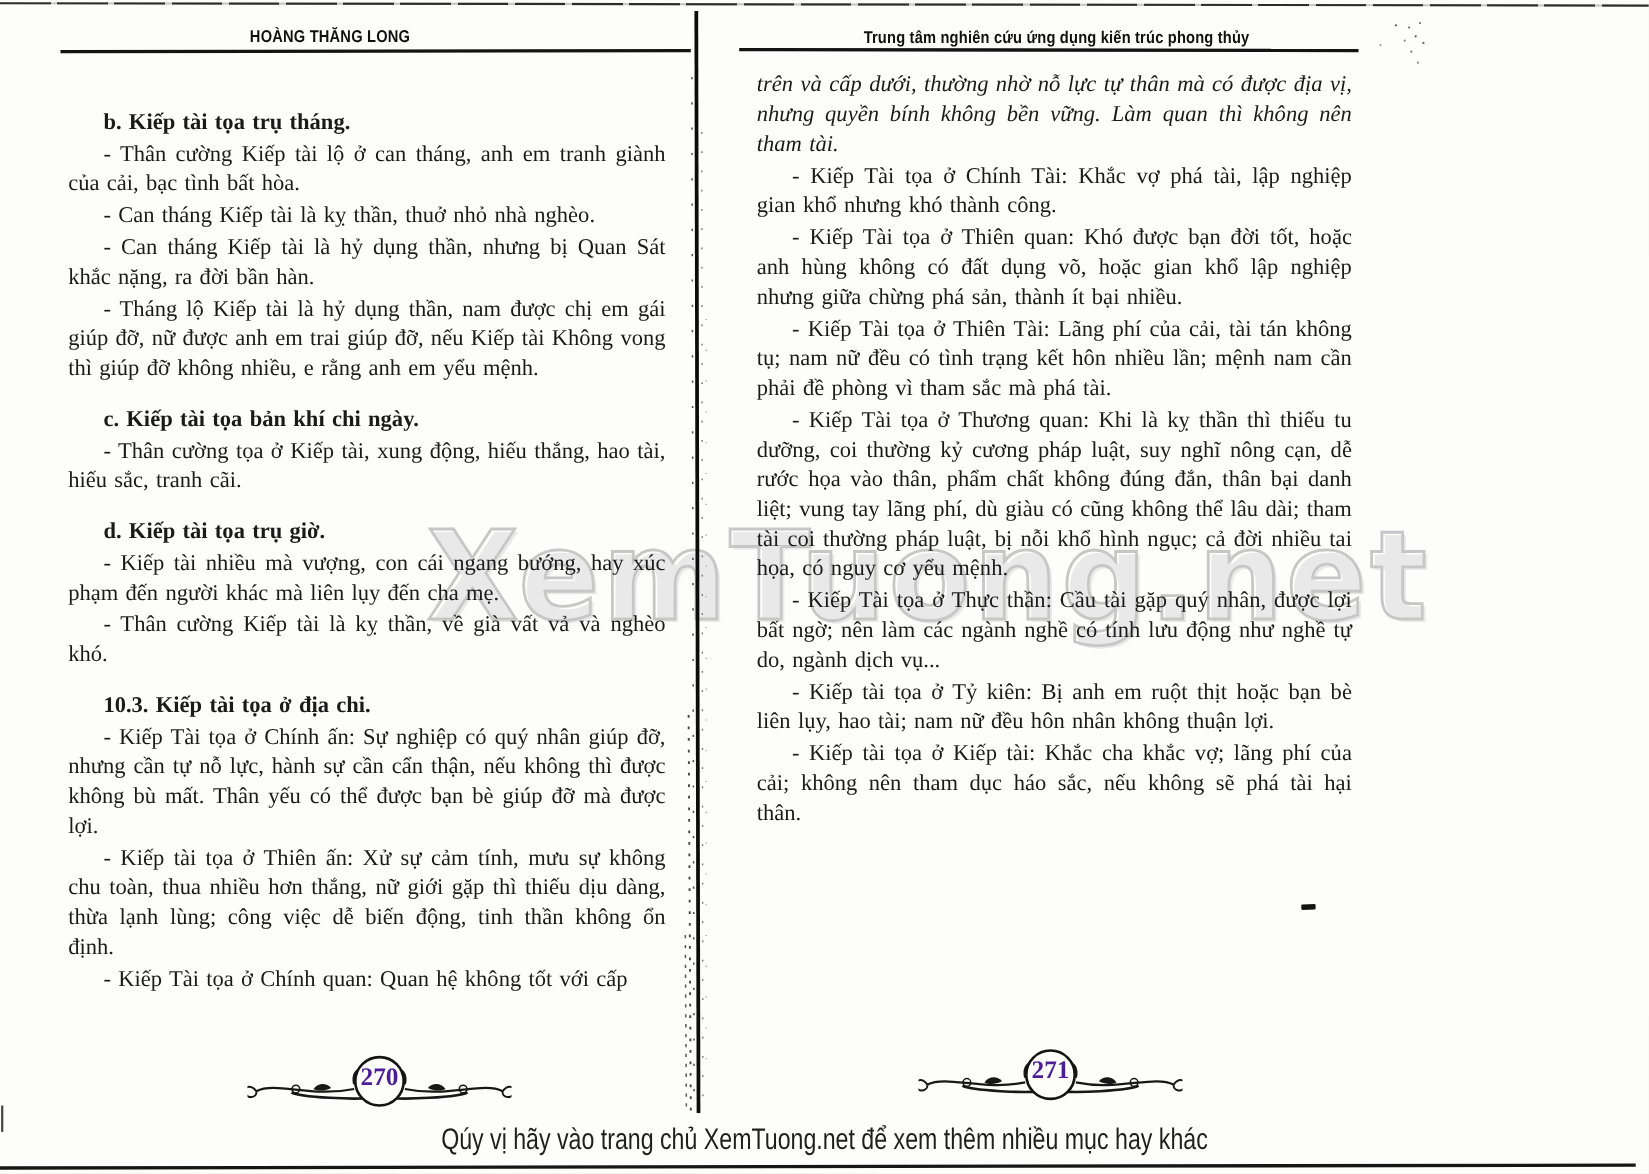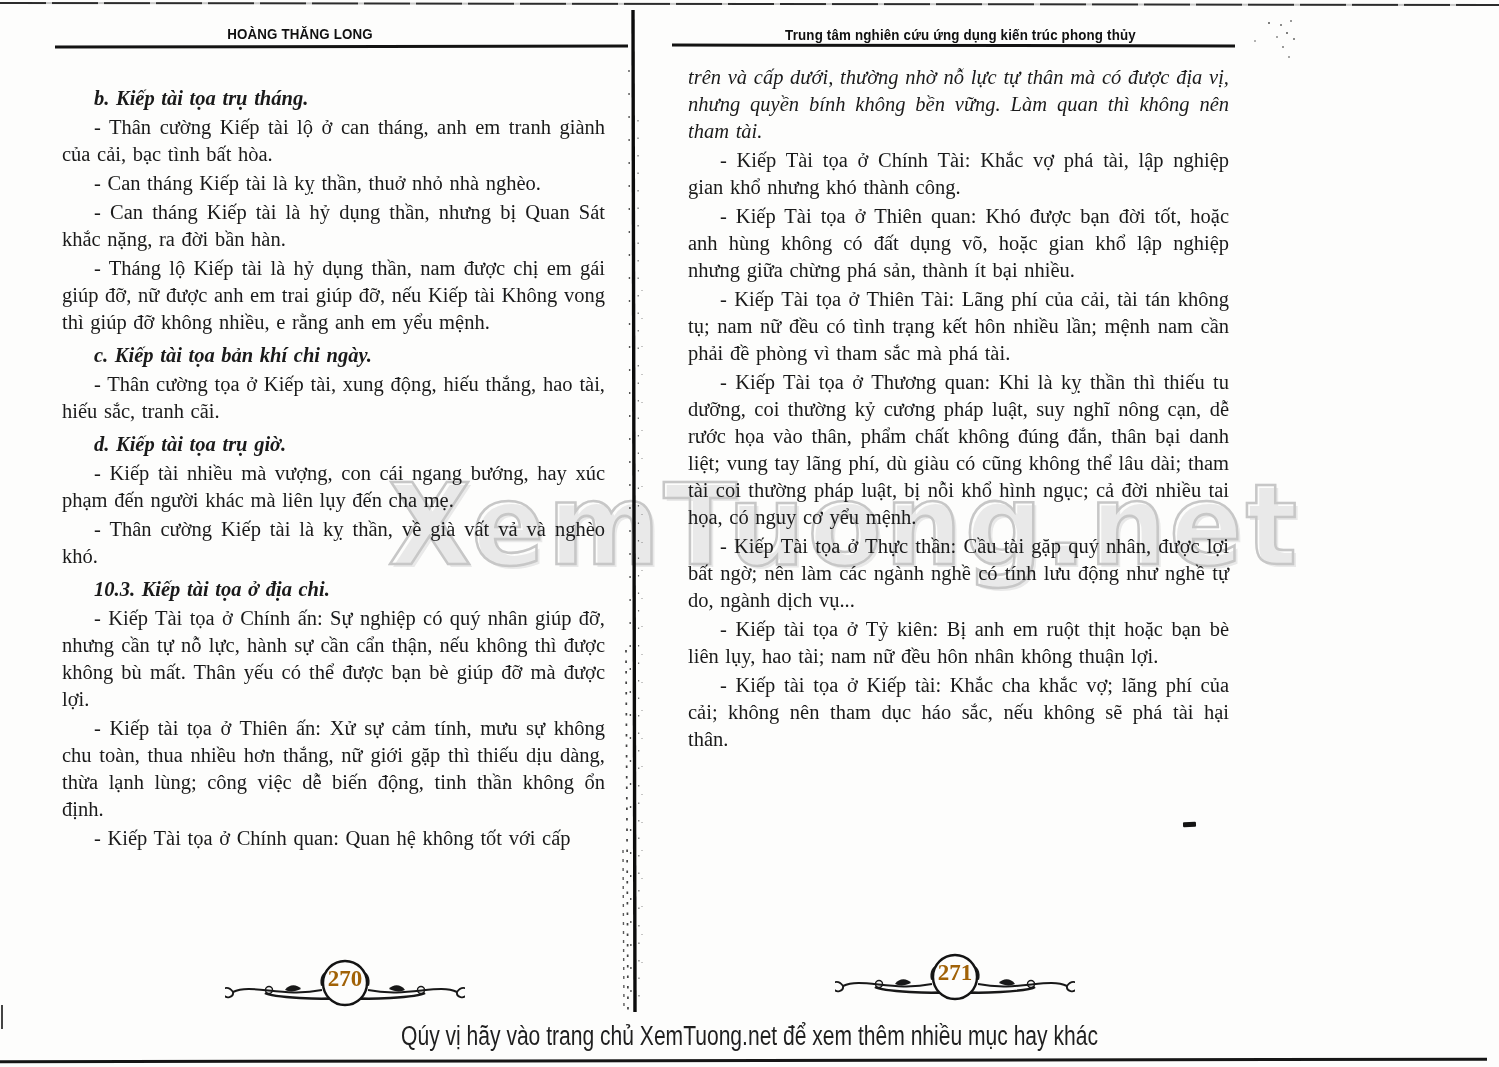--- a/index.html
+++ b/index.html
@@ -45,39 +45,39 @@
   
   .col{position:absolute;z-index:2;}
   .col-left{left:62px;top:79px;width:543px;}
   .col-right{left:688px;top:64px;width:541px;}
   .para{
     margin:0 0 2px 0;
     font-size:20.5px;line-height:27px;
     text-align:justify;text-indent:32px;
     word-spacing:1.5px;
   }
-  .para.heading{font-weight:bold;font-style:italic;margin-top:6px;}
+  .para.heading{font-weight:bold;margin-top:19px;}
   .para.noindent{text-indent:0;font-style:italic;}
   
   .watermark{
     position:absolute;left:388px;top:462px;z-index:1;
     font-family:"DejaVu Sans", sans-serif;
     font-weight:bold;font-size:108px;letter-spacing:3px;white-space:nowrap;
     color:rgba(255,255,255,0);
     -webkit-text-stroke:2.5px #c7c7c7;
     text-shadow:3px 3px 0 rgba(190,190,190,.30);
     transform:scaleY(1.04);
   }
   
   .ornament{position:absolute;width:240px;height:58px;z-index:2;}
   .orn-left{left:225px;top:956px;}
   .orn-right{left:835px;top:950px;}
   .page-num{
     position:absolute;left:0;top:10px;width:240px;text-align:center;
-    font-family:"Liberation Serif", serif;font-weight:bold;font-size:23px;color:#a16207;
+    font-family:"Liberation Serif", serif;font-weight:bold;font-size:23px;color:#4c1d95;
   }
   
   .footer{
     position:absolute;left:0;top:1021px;width:1499px;z-index:2;
     font-family:"Liberation Sans", sans-serif;
     font-size:27px;font-weight:normal;color:#1f1f1f;
     text-align:center;white-space:nowrap;
     transform:scaleX(.78);transform-origin:center;
   }
 </style>

